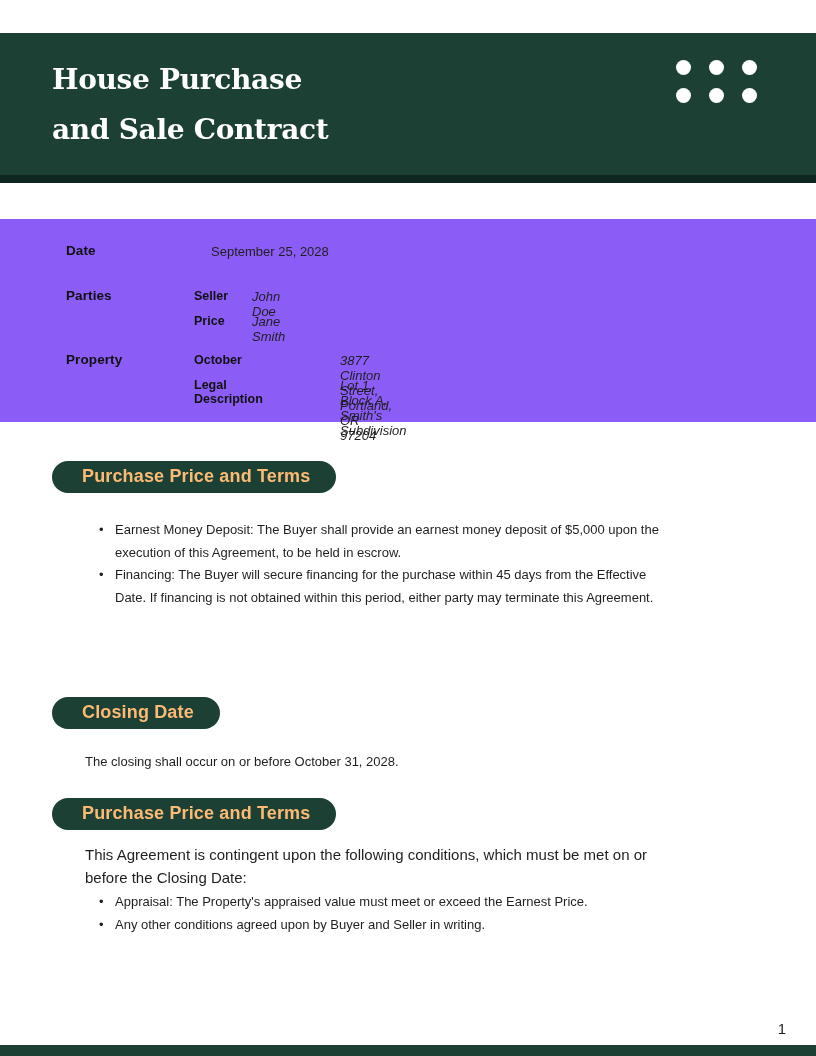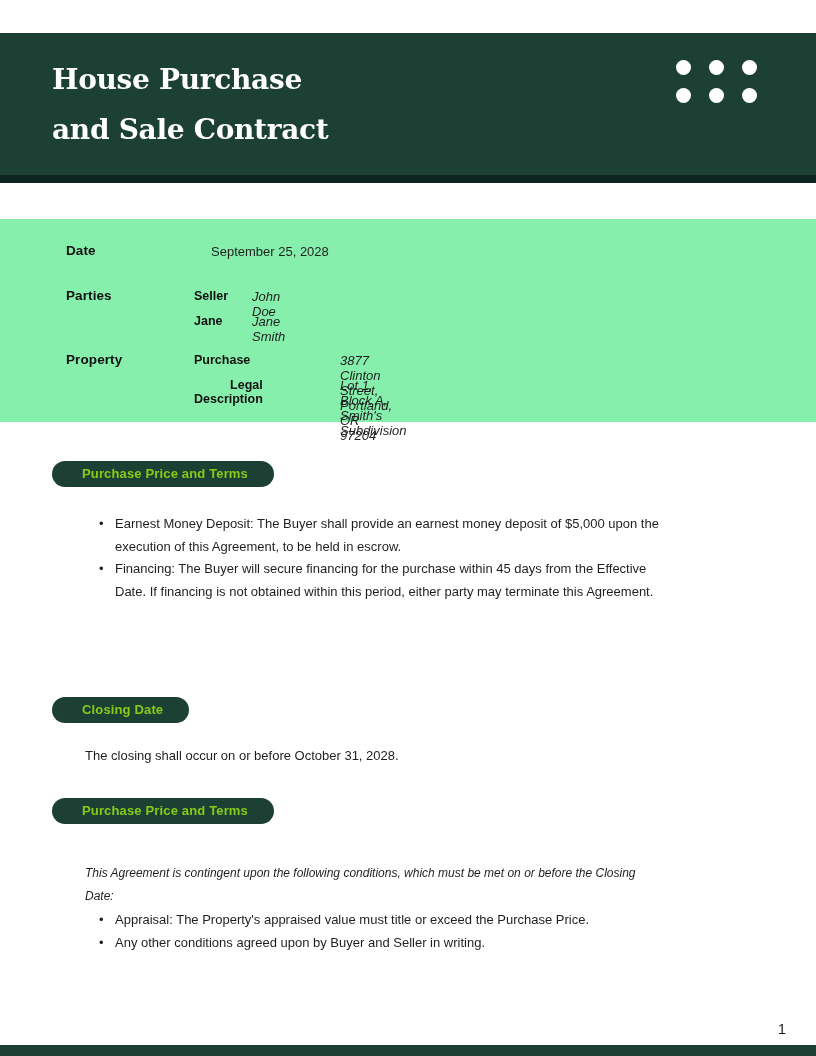--- a/index.html
+++ b/index.html
@@ -64,21 +64,21 @@
     background: #ffffff;
   }
 
   
   .info-block {
     position: absolute;
     left: 0;
     top: 219px;
     width: 816px;
     height: 203px;
-    background: #86efac;
+    background: #8b5cf6;
   }
   .info-row {
     position: absolute;
     left: 66px;
     right: 40px;
   }
   .info-row.r-date     { top: 24px; }
   .info-row.r-parties  { top: 69px; }
   .info-row.r-property { top: 133px; }
 
@@ -107,21 +107,20 @@
     position: relative;
     height: 25px;
   }
   .sub-label {
     position: absolute;
     left: 0;
     top: 1px;
     font-size: 12.5px;
     font-weight: 700;
     color: #111111;
-    text-align: right;
   }
   .sub-value {
     position: absolute;
     top: 1px;
     font-size: 13px;
     color: #1f1f1f;
     font-style: italic;
   }
   .sub-row.parties .sub-value   { left: 58px; }
   .sub-row.property .sub-value  { left: 146px; }
@@ -129,22 +128,22 @@
   
   .section { position: absolute; left: 0; width: 816px; }
   .sec-1 { top: 461px; }
   .sec-2 { top: 697px; }
   .sec-3 { top: 798px; }
 
   .pill {
     display: inline-block;
     margin-left: 52px;
     background: #1d4034;
-    color: #84cc16;
-    font-size: 13px;
+    color: #fdba74;
+    font-size: 18px;
     font-weight: 700;
     letter-spacing: 0.15px;
     padding: 5px 26px 6px 30px;
     border-radius: 20px;
   }
 
   ul.bullets {
     list-style: none;
     margin: 0;
     padding: 0;
@@ -172,27 +171,26 @@
     width: 562px;
   }
   .sec-2 .closing-para {
     margin-top: 22px;
     margin-left: 85px;
     font-size: 13px;
     line-height: 22.5px;
     color: #1f1f1f;
   }
   .sec-3 .intro-para {
-    margin-top: 38px;
+    margin-top: 14px;
     margin-left: 85px;
     width: 575px;
-    font-size: 12px;
-    line-height: 22.5px;
-    color: #1f1f1f;
-    font-style: italic;
+    font-size: 15px;
+    line-height: 22.5px;
+    color: #1f1f1f;
   }
   .sec-3 ul.bullets {
     margin-top: 2px;
     margin-left: 99px;
     width: 600px;
   }
   .sec-3 ul.bullets li { line-height: 22.5px; }
 
   
   .page-number {
@@ -237,31 +235,31 @@
   </div>
 
   <div class="info-row r-parties">
     <span class="info-label">Parties</span>
     <div class="sub-list">
       <div class="sub-row parties">
         <span class="sub-label">Seller</span>
         <span class="sub-value">John Doe</span>
       </div>
       <div class="sub-row parties">
-        <span class="sub-label">Jane</span>
+        <span class="sub-label">Price</span>
         <span class="sub-value">Jane Smith</span>
       </div>
     </div>
   </div>
 
   <div class="info-row r-property">
     <span class="info-label">Property</span>
     <div class="sub-list">
       <div class="sub-row property">
-        <span class="sub-label">Purchase</span>
+        <span class="sub-label">October</span>
         <span class="sub-value">3877 Clinton Street, Portland, OR 97204</span>
       </div>
       <div class="sub-row property">
         <span class="sub-label">Legal Description</span>
         <span class="sub-value">Lot 1, Block A, Smith's Subdivision</span>
       </div>
     </div>
   </div>
 
 </div>
@@ -276,19 +274,19 @@
 
 <div class="section sec-2">
   <div class="pill">Closing Date</div>
   <div class="closing-para">The closing shall occur on or before October 31, 2028.</div>
 </div>
 
 <div class="section sec-3">
   <div class="pill">Purchase Price and Terms</div>
   <div class="intro-para">This Agreement is contingent upon the following conditions, which must be met on or before the Closing Date:</div>
   <ul class="bullets">
-    <li>Appraisal: The Property's appraised value must title or exceed the Purchase Price.</li>
+    <li>Appraisal: The Property's appraised value must meet or exceed the Earnest Price.</li>
     <li>Any other conditions agreed upon by Buyer and Seller in writing.</li>
   </ul>
 </div>
 
 <div class="page-number">1</div>
 <div class="footer-band"></div>
 
 </body></html>

